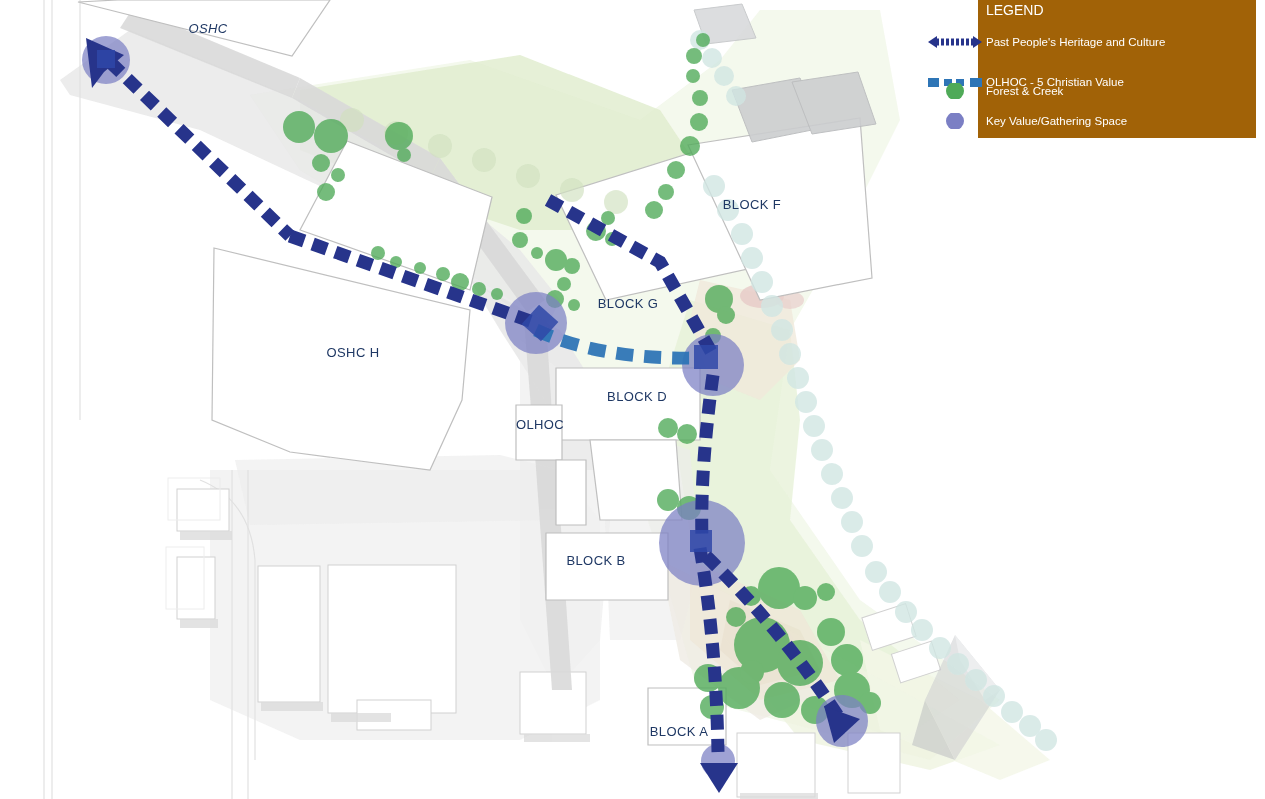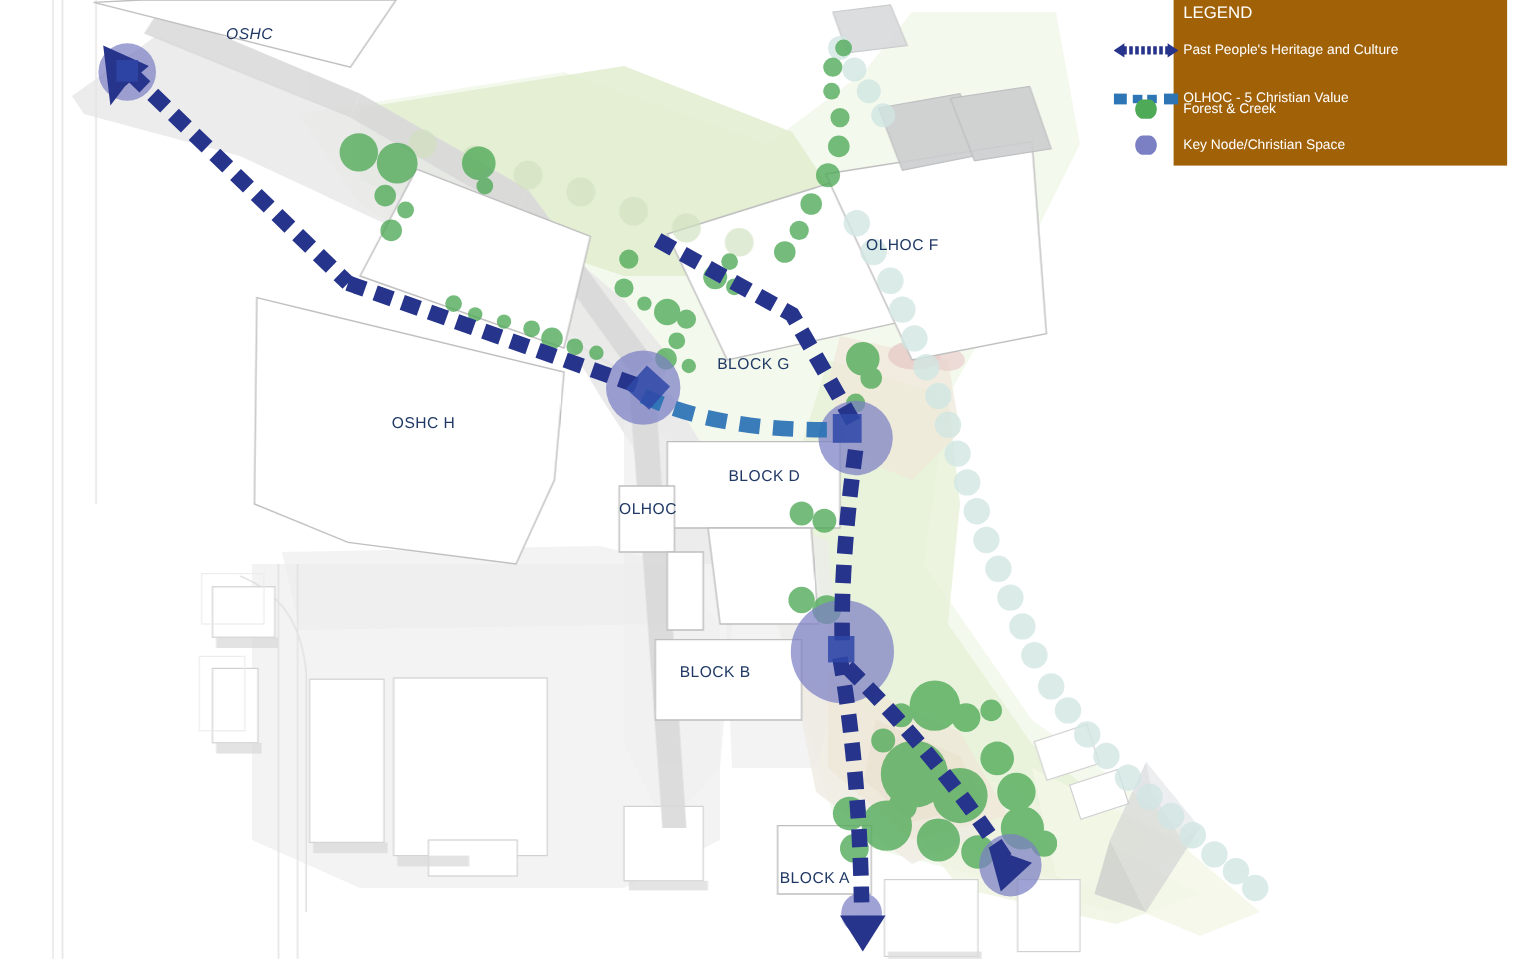--- a/index.html
+++ b/index.html
@@ -286,21 +286,21 @@
 
     <g fill="#2f48a8" opacity="0.85">
       <rect x="527" y="310" width="26" height="26" transform="rotate(42 540 323)"></rect>
       <rect x="694" y="345" width="24" height="24"></rect>
       <rect x="690" y="530" width="22" height="22"></rect>
       <rect x="97" y="50" width="18" height="18"></rect>
     </g>
   </svg>
 
   <div class="bldg-label" style="left:208px;top:28px;font-style:italic;">OSHC</div>
-  <div class="bldg-label" style="left:752px;top:204px;">OLHOC F</div>
+  <div class="bldg-label" style="left:752px;top:204px;">BLOCK F</div>
   <div class="bldg-label" style="left:628px;top:303px;text-align:center;">BLOCK G</div>
   <div class="bldg-label" style="left:353px;top:352px;">OSHC H</div>
   <div class="bldg-label" style="left:591px;top:396px;margin-left:46px;">BLOCK D</div>
   <div class="bldg-label" style="left:540px;top:424px;">OLHOC</div>
   <div class="bldg-label" style="left:596px;top:560px;">BLOCK B</div>
   <div class="bldg-label" style="left:679px;top:731px;">BLOCK A</div>
 
   <div id="legend">
     <div class="legend-title">LEGEND</div>
 
@@ -327,17 +327,17 @@
       <svg class="legend-sym" viewBox="0 0 54 16">
         <circle cx="27" cy="8" r="9" fill="#4faa58"></circle>
       </svg>
       <span>Forest &amp; Creek</span>
     </div>
 
     <div class="legend-row lr3">
       <svg class="legend-sym" viewBox="0 0 54 16">
         <circle cx="27" cy="8" r="9" fill="#7b7fc4"></circle>
       </svg>
-      <span>Key Node/Christian Space</span>
+      <span>Key Value/Gathering Space</span>
     </div>
   </div>
 
 </div>
 
 </body></html>

